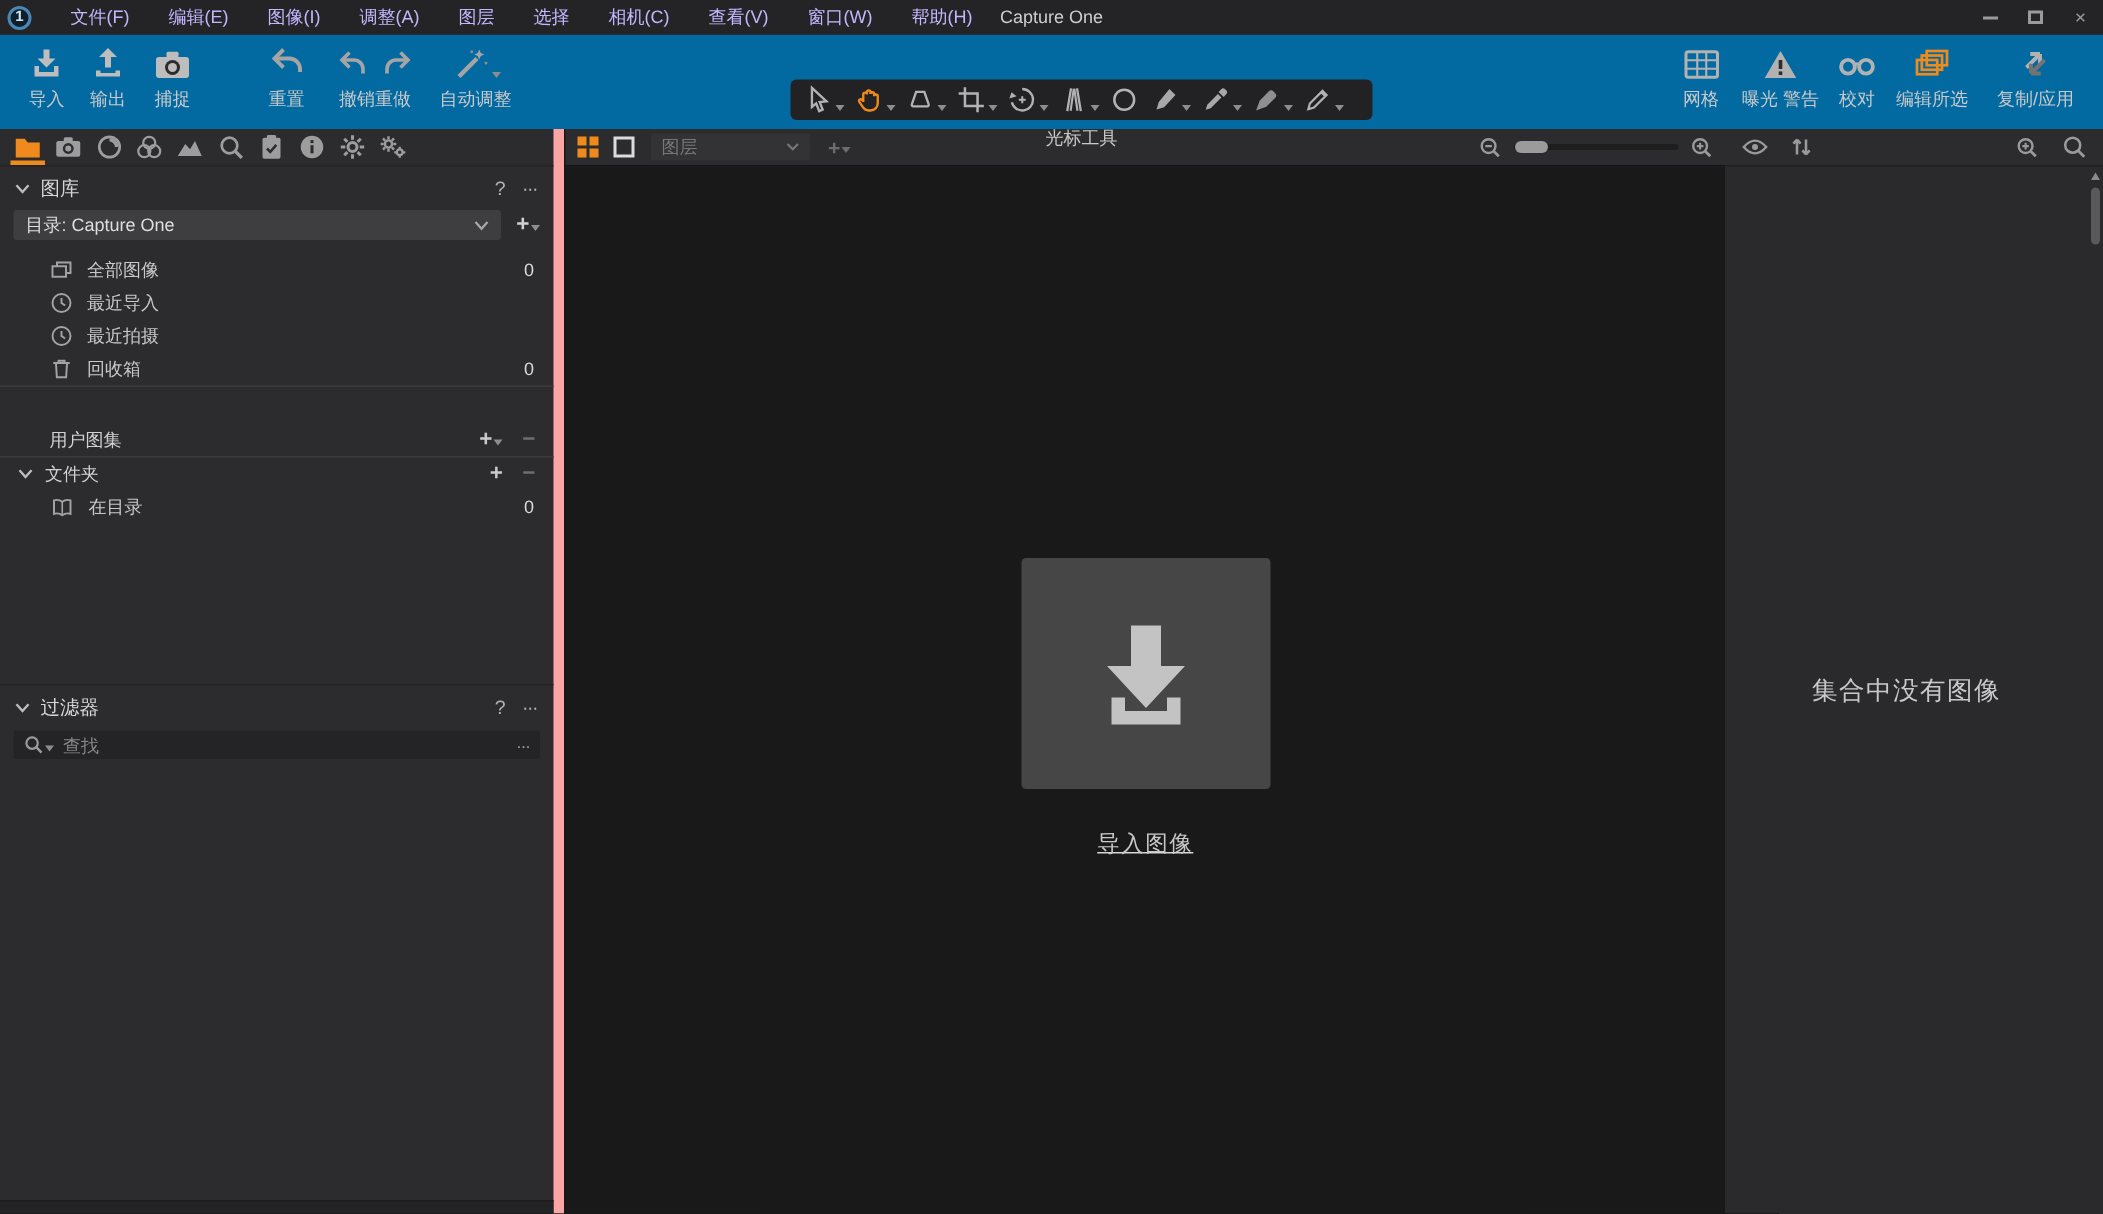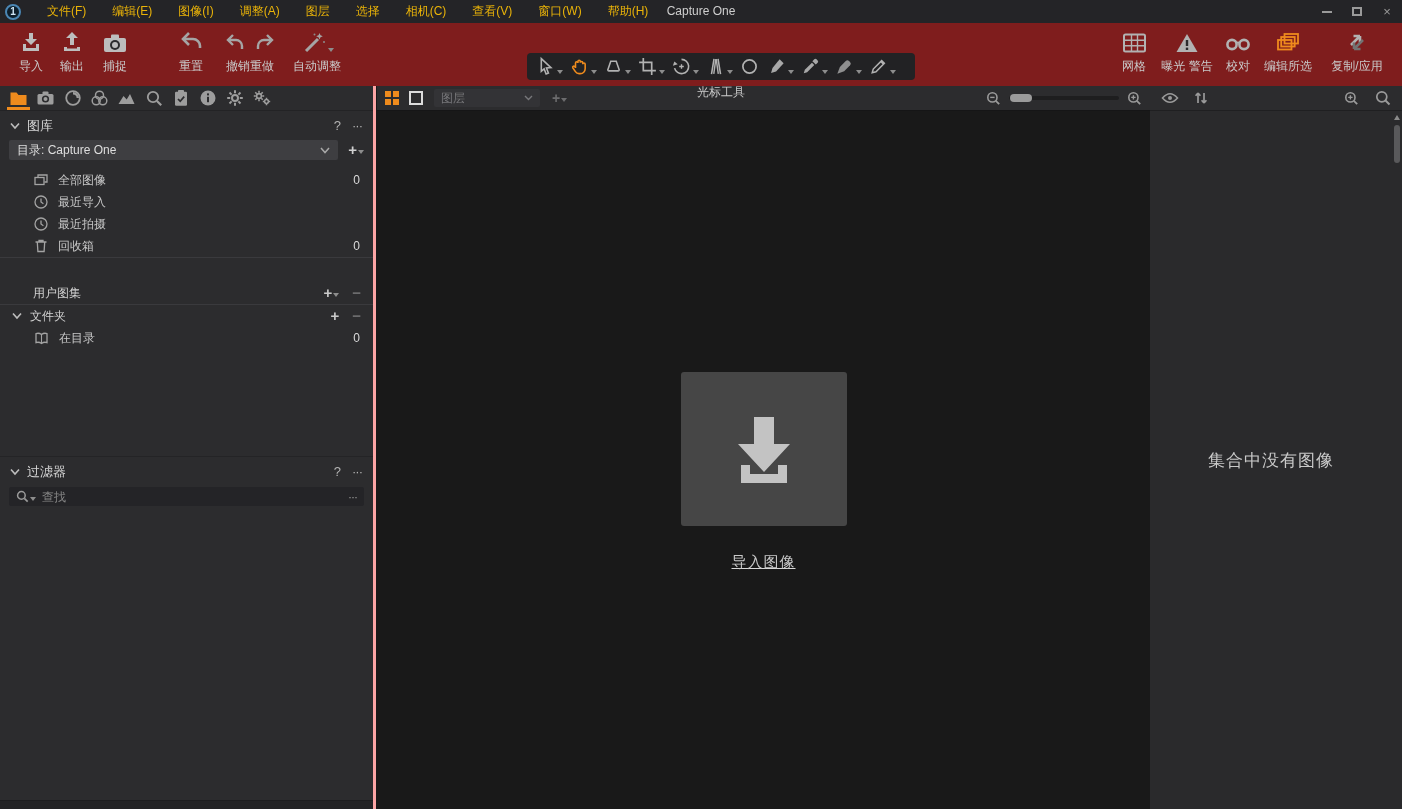--- a/index.html
+++ b/index.html
@@ -4,39 +4,39 @@
 <style>
   * { margin:0; padding:0; box-sizing:border-box; }
   html,body { width:1402px; height:809px; background:#191919; overflow:hidden; }
   body { font-family:"Liberation Sans","DejaVu Sans",sans-serif; color:#d8d8d8; }
   .app { position:relative; width:1402px; height:809px; background:#191919; }
 
   
   .menubar { position:absolute; top:0; left:0; right:0; height:23px; background:#242427; display:flex; align-items:center; z-index:30; }
   .logo { width:16px; height:16px; border-radius:50%; border:2px solid #4b87b4; background:#0e1f2b; color:#cfe6f5; font-size:10px; font-weight:bold; display:flex; align-items:center; justify-content:center; margin-left:5px; flex:0 0 auto; }
   .menus { display:flex; margin-left:13px; }
-  .menu-item { padding:0 13px; font-size:12px; color:#eab308; line-height:23px; white-space:nowrap; }
+  .menu-item { padding:0 13px; font-size:12px; color:#c4b5fd; line-height:23px; white-space:nowrap; }
   .app-title { position:absolute; left:0; right:0; text-align:center; font-size:12px; color:#cecece; line-height:23px; pointer-events:none; }
   .win-controls { position:absolute; right:0; top:0; height:23px; display:flex; align-items:center; }
   .win-btn { width:30px; height:23px; display:flex; align-items:center; justify-content:center; color:#9a9a9a; font-size:13px; }
   .min-glyph { width:10px; height:2px; background:#9a9a9a; }
   .max-glyph { width:10px; height:9px; border:2px solid #9a9a9a; }
 
   
-  .toolbar { position:absolute; top:23px; left:0; right:0; height:63px; background:#7f1d1d; z-index:20; }
+  .toolbar { position:absolute; top:23px; left:0; right:0; height:63px; background:#0369a1; z-index:20; }
   .tb { position:absolute; top:7px; display:flex; flex-direction:column; align-items:center; gap:4px; font-size:12px; color:#c9c9c9; white-space:nowrap; }
   .tb .ico { height:24px; display:flex; align-items:flex-end; justify-content:center; }
   .tools-box { position:absolute; left:527px; top:30px; width:388px; height:27px; background:#222224; border-radius:4px; display:flex; align-items:center; padding:0 5px; }
   .tool { display:flex; align-items:center; height:27px; padding:0 3px; }
   .caret { width:0; height:0; border-left:3px solid transparent; border-right:3px solid transparent; border-top:4px solid #8d8d8d; margin-top:10px; margin-left:1px; }
   .caret.sm { border-left-width:3px; border-right-width:3px; border-top-width:4px; }
   .tools-label { position:absolute; left:527px; top:61px; width:388px; text-align:center; font-size:12px; color:#c9c9c9; }
 
   
-  .left-panel { position:absolute; top:86px; left:0; width:376px; bottom:0; background:#2c2c2e; border-right:3px solid #fca5a5; }
+  .left-panel { position:absolute; top:86px; left:0; width:376px; bottom:0; background:#2c2c2e; border-right:7px solid #fca5a5; }
   .left-panel::after { content:""; position:absolute; left:0; right:0; bottom:0; height:8px; background:#232325; border-top:1px solid #1d1d1f; }
   .tabstrip { height:25px; display:flex; align-items:stretch; padding-left:5px; border-bottom:1px solid #232325; }
   .tab { position:relative; width:27px; display:flex; align-items:center; justify-content:center; }
   .tab.active::after { content:""; position:absolute; left:2px; right:2px; bottom:0; height:3px; background:#ef8b1d; }
 
   .panel-head { display:flex; align-items:center; height:23px; padding:0 11px 0 10px; margin-top:3px; font-size:13px; color:#d6d6d6; }
   .panel-head .title { margin-left:7px; }
   .panel-head .spacer { flex:1; }
   .glyph-btn { color:#b3b3b3; font-size:13px; margin-left:12px; letter-spacing:-1px; }
 

